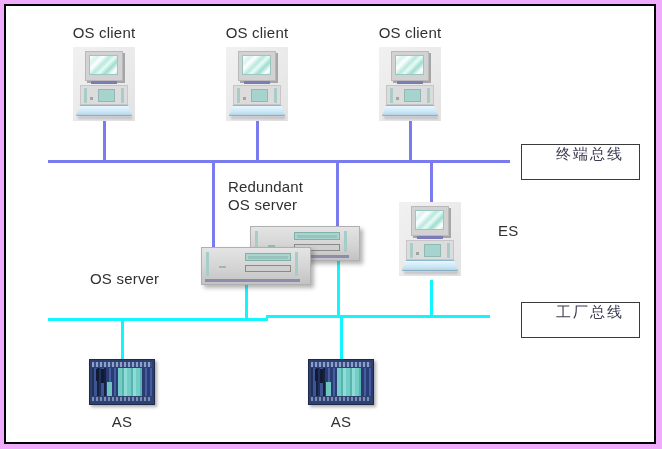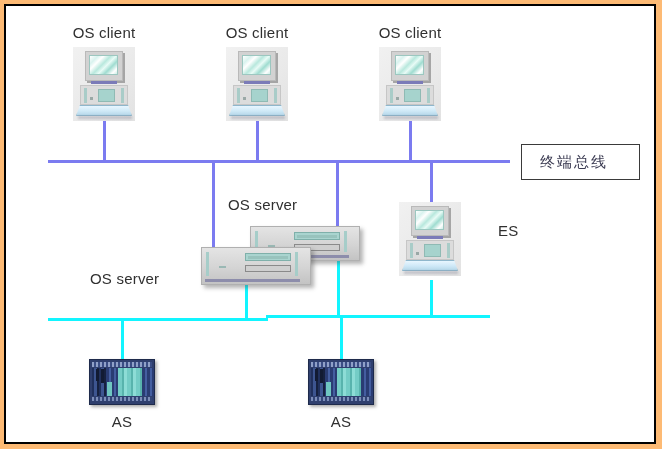--- a/index.html
+++ b/index.html
@@ -4,21 +4,21 @@
 <style>
   html, body {
     margin: 0;
     padding: 0;
     background: #ffffff;
   }
   #canvas {
     position: relative;
     width: 662px;
     height: 449px;
-    background: #fdba74;
+    background: #f0abfc;
     font-family: "Liberation Sans", sans-serif;
     overflow: hidden;
   }
   
   #frame {
     position: absolute;
     left: 4px;
     top: 4px;
     width: 652px;
     height: 440px;
@@ -52,22 +52,21 @@
   .terminal { background: #7b7bf0; }
   .plant    { background: #12f5ff; }
 
   
   .bus-box {
     position: absolute;
     border: 1px solid #3a3a3a;
     background: #ffffff;
     box-sizing: border-box;
     display: flex;
-    align-items: center;
-    padding-left: 18px;
+    padding-left: 34px;
   }
   .bus-box span {
     font-family: "DejaVu Sans", sans-serif;
     font-size: 15px;
     color: #3b3b52;
     letter-spacing: 2px;
   }
 
   
   .pc {
@@ -378,20 +377,21 @@
       <div class="slot-r"></div>
     </div>
     <div class="kb"></div>
     <div class="kb-shadow"></div>
   </div>
 
   <div class="bus-box" style="left:521px; top:144px; width:119px; height:36px;">
     <span>终端总线</span>
   </div>
 
+  <div class="label" style="left:228px; top:178px;">Redundant</div>
   <div class="label" style="left:228px; top:196px;">OS server</div>
 
   <div class="srv" style="left:250px; top:226px; width:110px; height:35px;">
     <div class="edge-l"></div>
     <div class="edge-r"></div>
     <div class="bay-top"></div>
     <div class="bay-bot"></div>
     <div class="led"></div>
     <div class="foot"></div>
   </div>
@@ -416,20 +416,23 @@
       <div class="slot-l"></div>
       <div class="dot"></div>
       <div class="disp"></div>
       <div class="slot-r"></div>
     </div>
     <div class="kb"></div>
     <div class="kb-shadow"></div>
   </div>
   <div class="label" style="left:498px; top:222px;">ES</div>
 
+  <div class="bus-box" style="left:521px; top:302px; width:119px; height:36px;">
+    <span>工厂总线</span>
+  </div>
 
   <div class="plc" style="left:89px; top:359px;">
     <div class="top-rail"></div>
     <div class="mod-dark" style="left:2px; width:14px;"></div>
     <div class="black-slot" style="left:6px; top:9px; width:3px; height:12px;"></div>
     <div class="black-slot" style="left:11px; top:9px; width:3px; height:14px;"></div>
     <div class="mod-blue" style="left:16px; width:12px;"></div>
     <div class="cpu-face" style="left:17px; top:22px; width:5px; height:14px;"></div>
     <div class="mod-teal" style="left:28px; width:24px;"></div>
     <div class="mod-blue" style="left:52px; width:12px;"></div>

